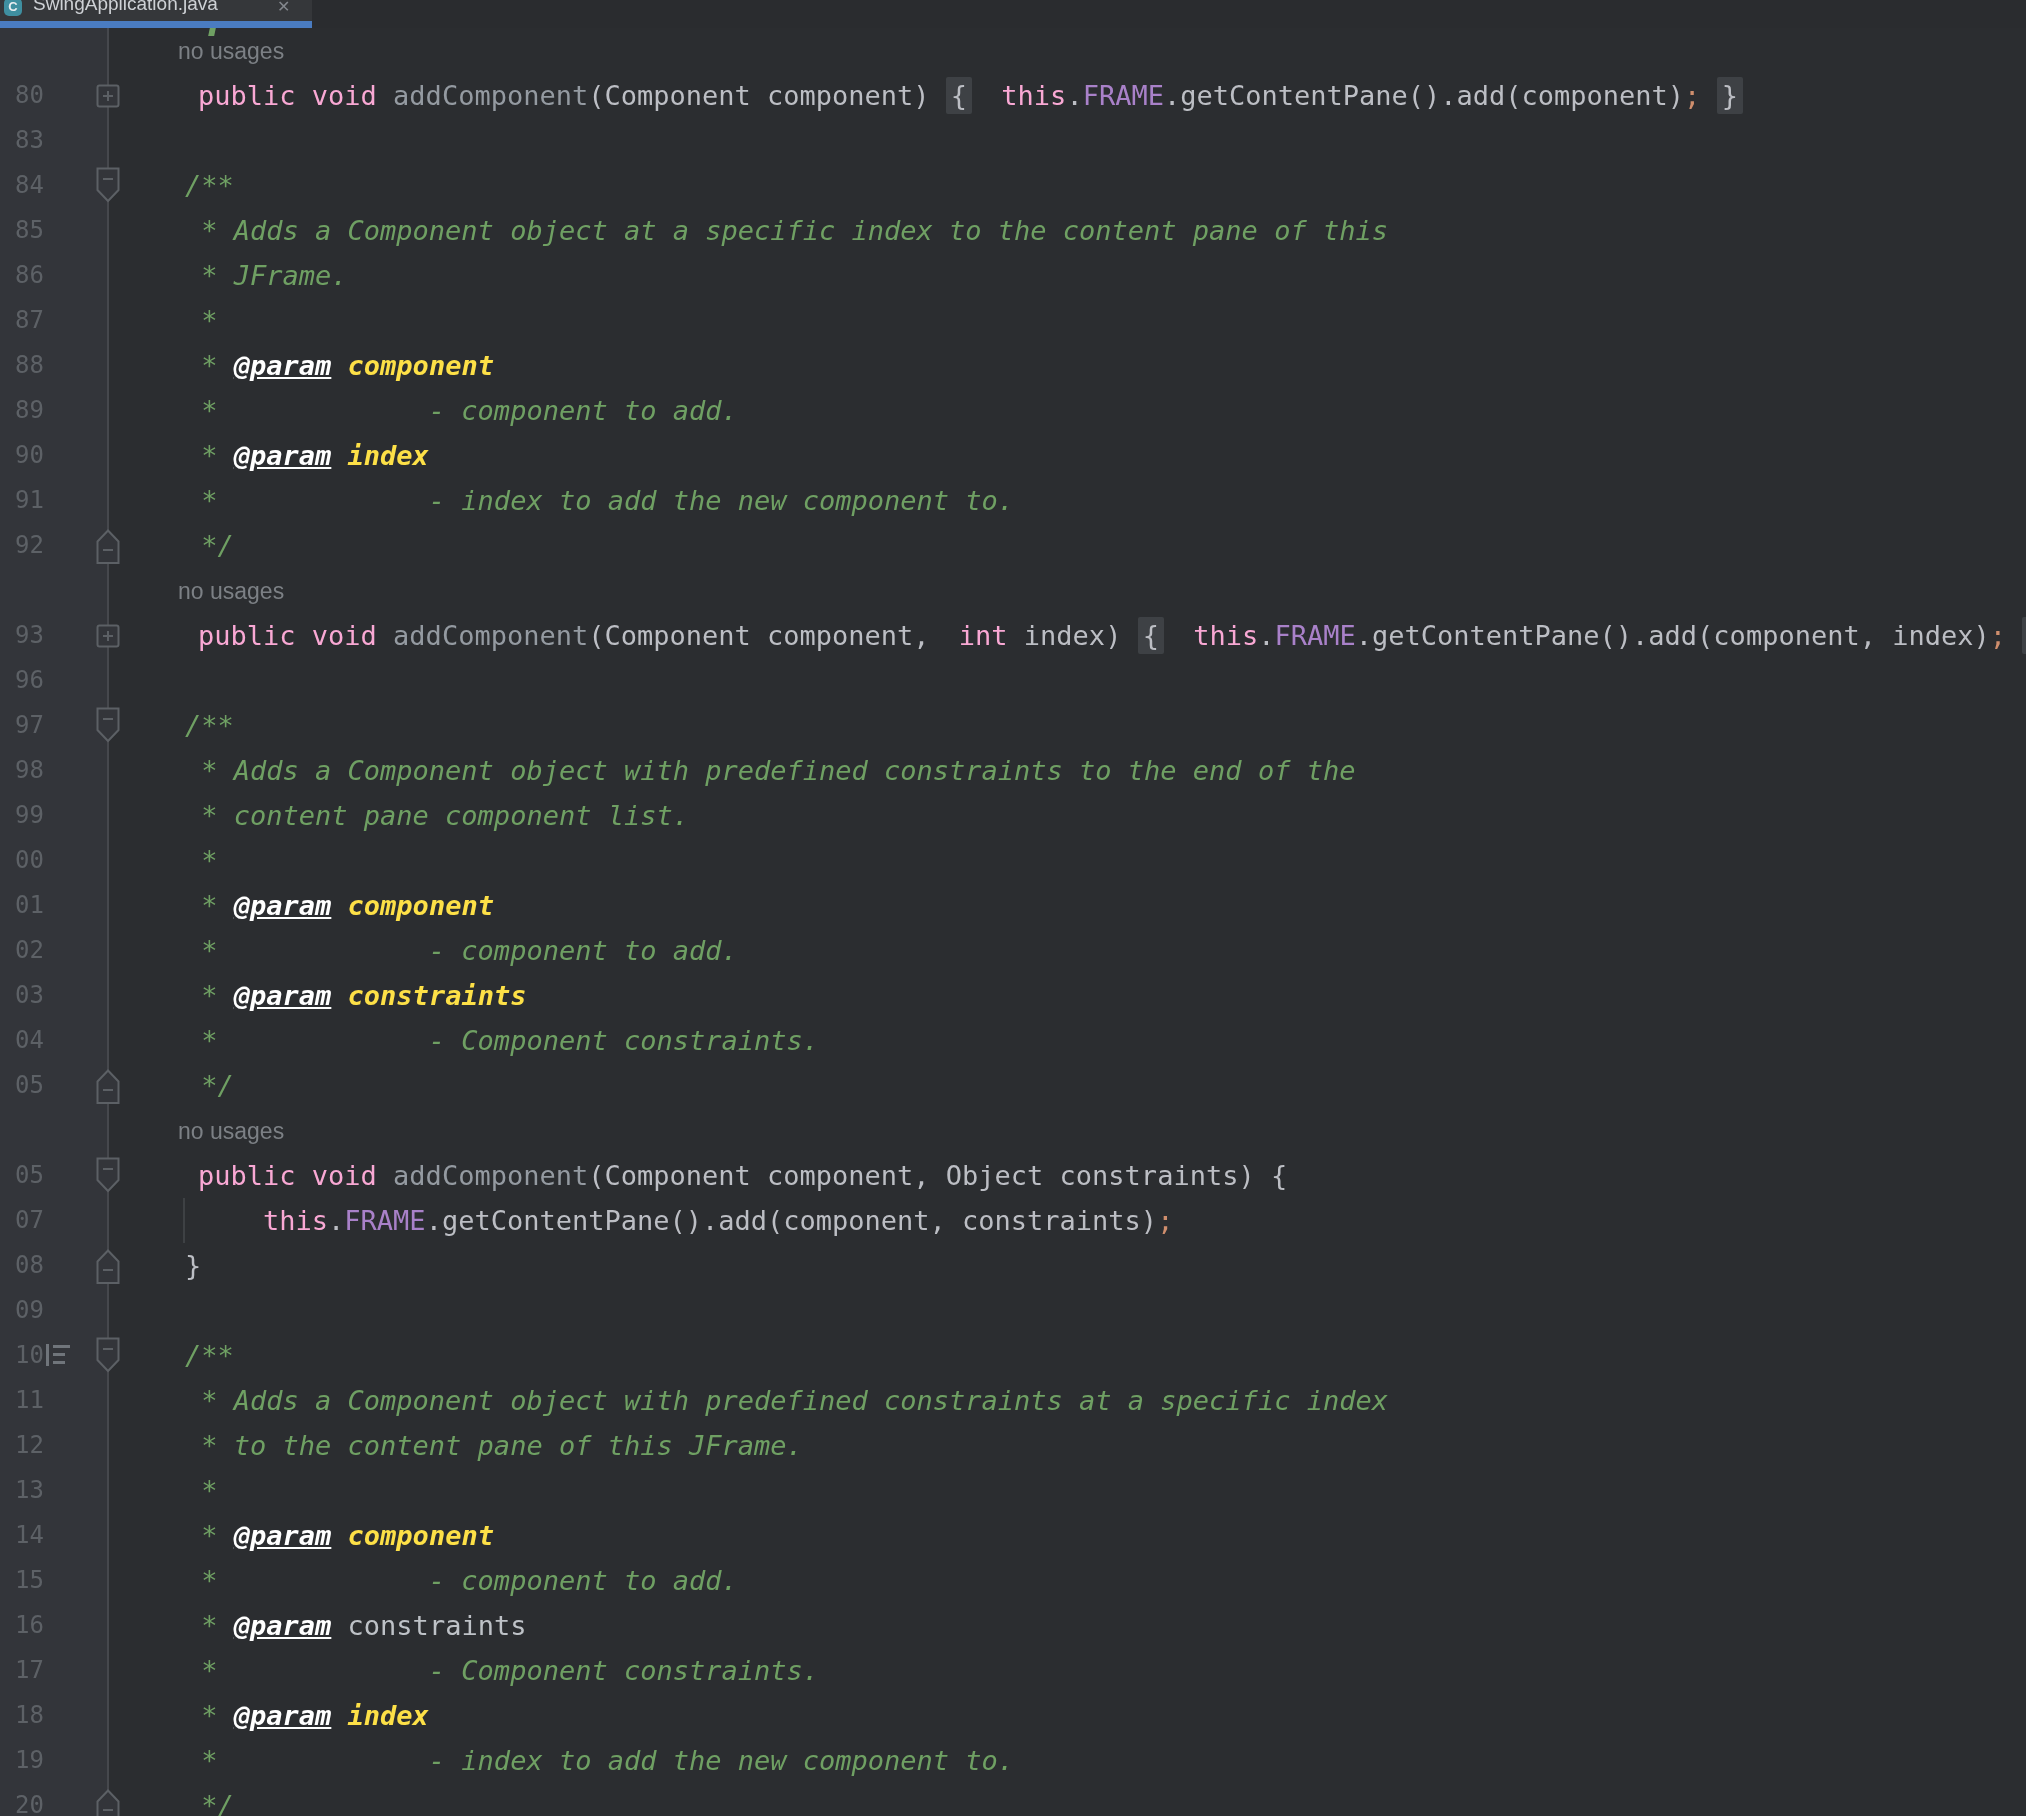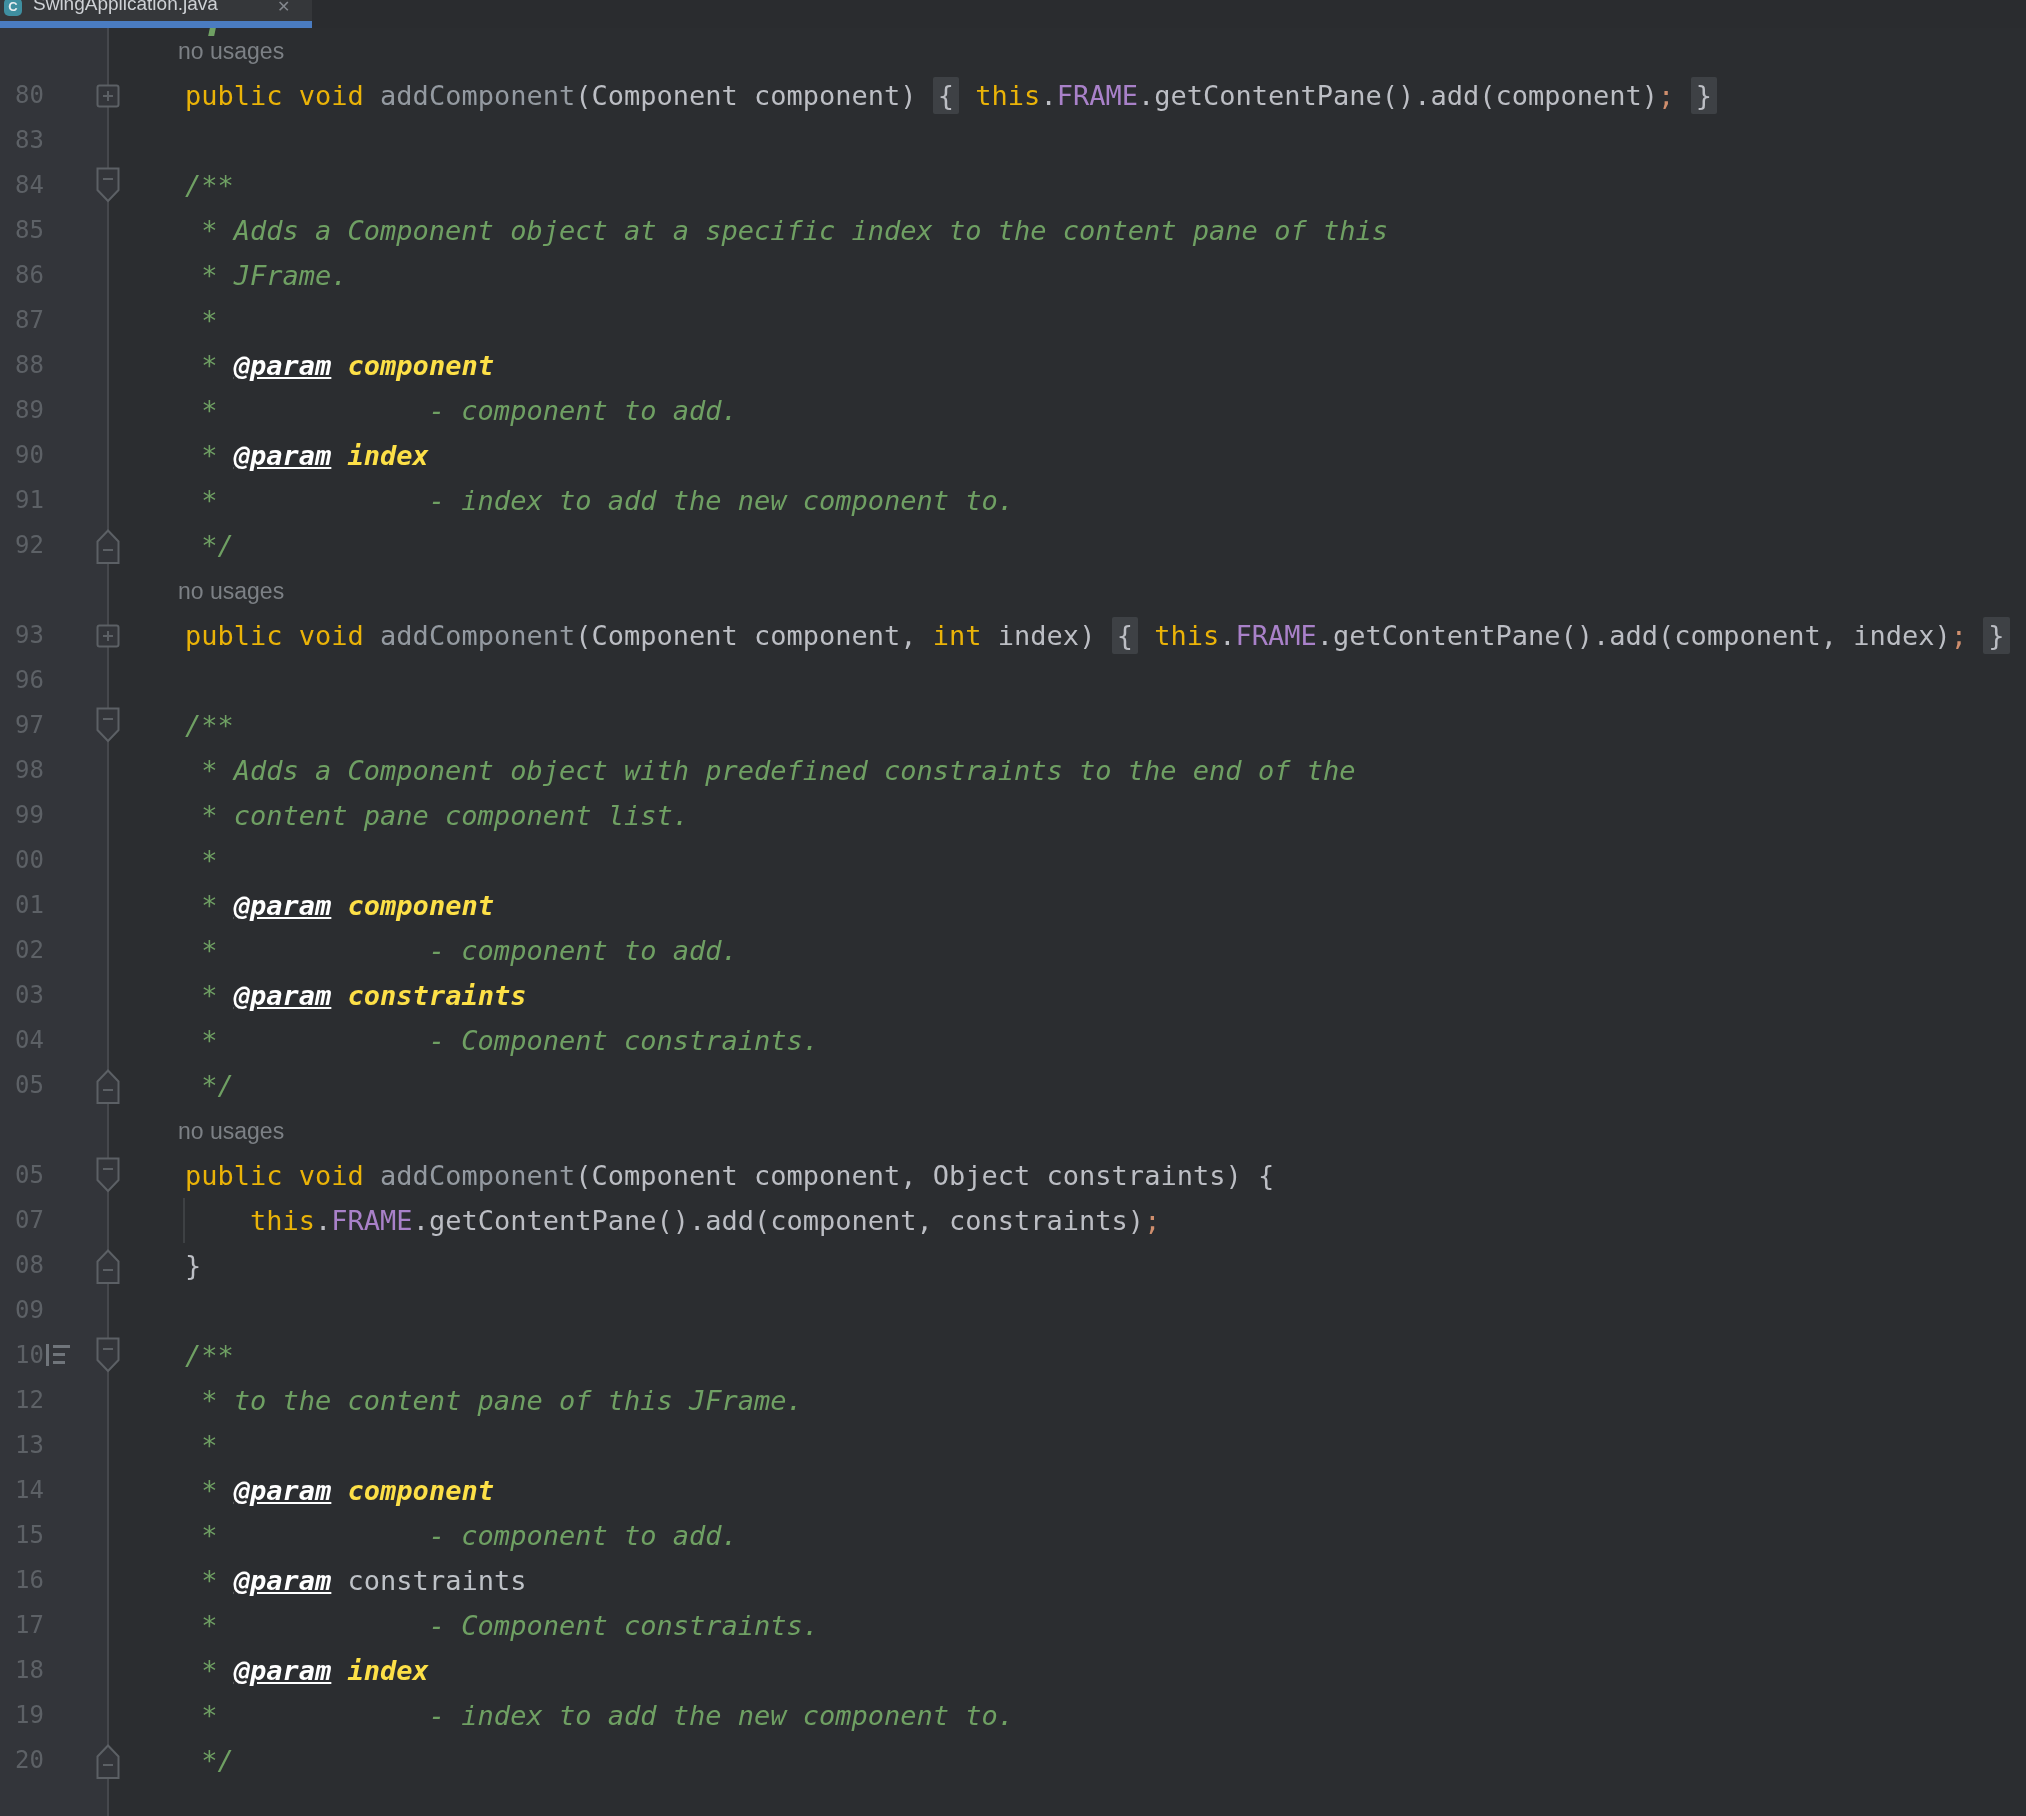--- a/index.html
+++ b/index.html
@@ -24,21 +24,21 @@
   #rows{position:absolute;left:0;top:28px;width:2026px;}
   .row{position:relative;width:1921px;height:45px;}
   .lnum{position:absolute;left:0;top:0;width:44px;height:45px;line-height:45px;text-align:right;
         font-size:24px;color:#5D6166;overflow:hidden;cursor:pointer;}
   .code{position:absolute;left:0;top:0;width:2026px;height:45px;line-height:45px;
         padding-left:120px;font-size:27px;color:#BCBEC4;white-space:pre;box-sizing:border-box;cursor:text;}
   .inlay{position:absolute;left:178px;top:0;height:45px;line-height:47px;
          font-family:"Liberation Sans",sans-serif;font-size:23px;color:#7C8085;cursor:pointer;}
 
   
-  .tk-kw{color:#eab308;}
+  .tk-kw{color:#f9a8d4;margin-left:13px;}
   .tk-def{color:#BCBEC4;text-align:right;}
   .tk-method{color:#949AA1;}
   .tk-field{color:#A981C9;margin-top:34px;}
   .tk-semi{color:#CF8E6D;}
   .tk-box{color:#BCBEC4;background:#3E4145;padding:3px 5px;border-radius:2px;cursor:pointer;}
   .tk-doc{color:#6FA063;font-style:italic;}
   .tk-doctag{color:#ffffff;font-style:italic;font-weight:bold;text-decoration:underline;}
   .tk-docparam{color:#fde047;font-style:italic;font-weight:bold;}
   .tk-docparam2{color:#BEC2C7;}
 
@@ -247,20 +247,24 @@
         </div>
         <div class="fold" style="top: 4px;">
           <svg width="24" height="36">
             <path d="M1.5 1.5 H22.5 V23 L12 34 L1.5 23 Z" fill="#33353A" stroke="#5C6065" stroke-width="2"></path>
             <line x1="7" y1="12" x2="17" y2="12" stroke="#5C6065" stroke-width="2"></line>
           </svg>
         </div>
         <div class="code"><span class="tk-doc">    /**</span></div>
       </div>
       <div class="row">
+        <div class="lnum">11</div>
+        <div class="code"><span class="tk-doc">     * Adds a Component object with predefined constraints at a specific index</span></div>
+      </div>
+      <div class="row">
         <div class="lnum">12</div>
         <div class="code"><span class="tk-doc">     * to the content pane of this JFrame.</span></div>
       </div>
       <div class="row">
         <div class="lnum">13</div>
         <div class="code"><span class="tk-doc">     *</span></div>
       </div>
       <div class="row">
         <div class="lnum">14</div>
         <div class="code"><span class="tk-doc">     * </span><span class="tk-doctag">@param</span><span class="tk-docparam"> component</span></div>

